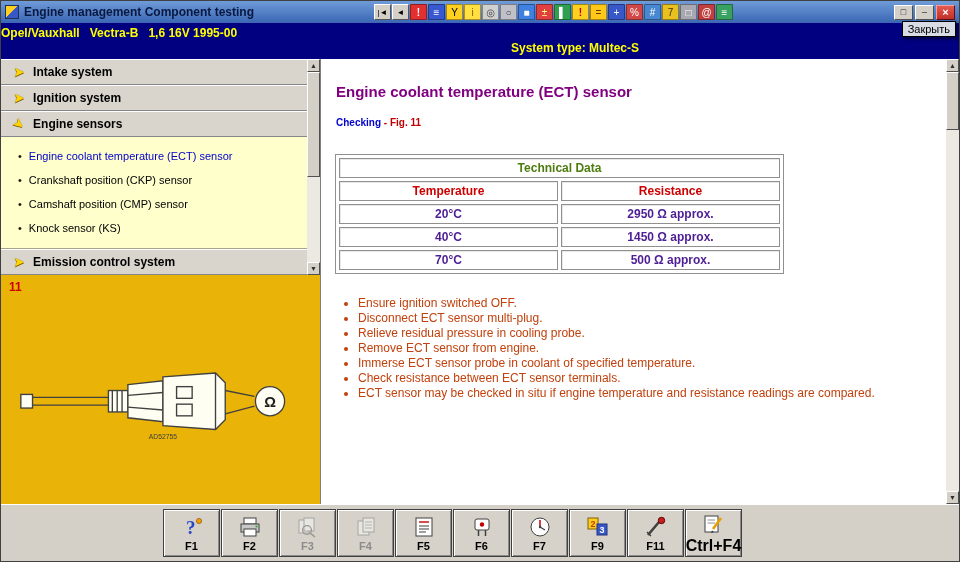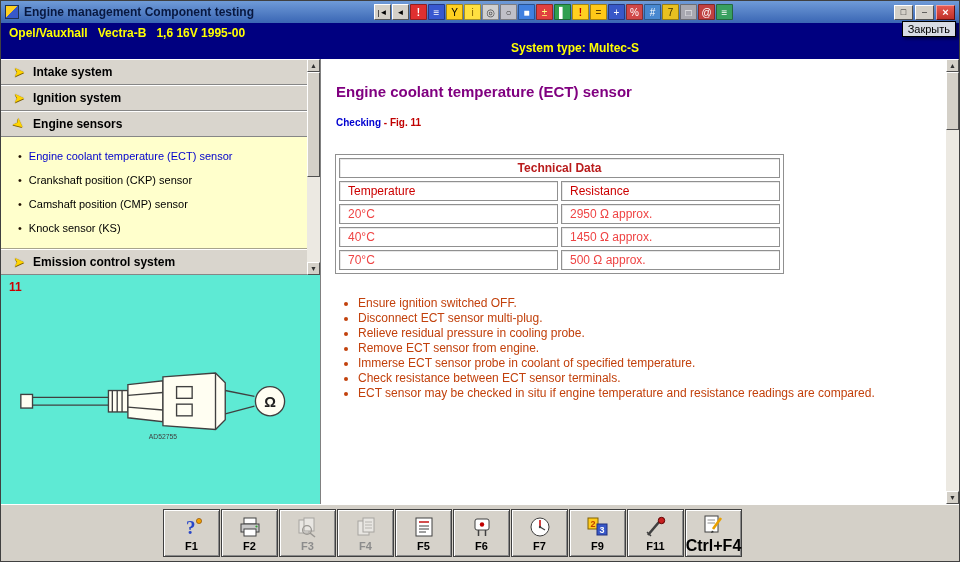--- a/index.html
+++ b/index.html
@@ -30,21 +30,21 @@
   .tb-icons .ticon:nth-child(17){background:#e8c020;color:#403000}
   .tb-icons .ticon:nth-child(18){background:#a8a8b0;color:#fff}
   .tb-icons .ticon:nth-child(19){background:#c04040;color:#fff}
   .tb-icons .ticon:nth-child(20){background:#38a060;color:#fff}
   .win-controls{margin-left:auto;display:flex;align-items:center;gap:2px}
   .wbtn{width:19px;height:15px;background:#d4d0c8;border:1px solid;border-color:#fff #505050 #505050 #fff;font-size:9px;line-height:13px;text-align:center;color:#202020}
   .wbtn.close{background:linear-gradient(#e65a50,#c03028);color:#fff;font-weight:bold;font-size:11px;border-color:#f0a0a0 #601010 #601010 #f0a0a0}
   .tooltip{position:absolute;top:20px;right:3px;z-index:50;background:#d8dce4;border:1px solid #000;box-shadow:2px 2px 3px rgba(0,0,0,.45);font-size:11px;padding:1px 5px;color:#000}
 
   
-  .vheader{height:36px;background:#000080;color:#ffff00;font-size:12px;font-weight:bold;position:relative;padding:2px 8px}
+  .vheader{height:36px;background:#000080;color:#ffff00;font-size:12px;font-weight:bold;position:relative;padding:2px 0}
   .vheader .line{white-space:pre;line-height:16px}
   .system-type{position:absolute;left:510px;top:18px;white-space:pre}
 
   
   .main{position:absolute;top:58px;left:0;right:0;bottom:57px;display:flex}
 
   
   .sidebar{width:320px;position:relative;border-right:1px solid #808080;background:#d4d0c8}
   .tree{position:absolute;top:0;left:0;right:13px;height:216px;overflow:hidden}
   .tree-section{height:26px;display:flex;align-items:center;gap:9px;padding-left:13px;background:#d9d5cd;border-top:1px solid #fff;border-bottom:1px solid #868686;font-size:12px;font-weight:bold;color:#000;cursor:default}
@@ -56,36 +56,36 @@
   .tree-item.selected{color:#0000cc}
   
   .sb{position:absolute;width:13px;background:#ece9e2;display:flex;flex-direction:column}
   .sb.tree-sb{top:0;right:0;height:216px}
   .sb-btn{height:13px;flex:0 0 auto;background:#d4d0c8;border:1px solid;border-color:#fff #505050 #505050 #fff;font-size:7px;line-height:11px;text-align:center;color:#303030}
   .sb-track{flex:1;position:relative}
   .sb-thumb{position:absolute;left:0;right:0;background:#d4d0c8;border:1px solid;border-color:#fff #505050 #505050 #fff}
   .tree-sb .sb-thumb{top:0;height:105px}
 
   
-  .figure{position:absolute;top:216px;left:0;right:0;bottom:0;background:#5eead4;overflow:hidden}
+  .figure{position:absolute;top:216px;left:0;right:0;bottom:0;background:#eab308;overflow:hidden}
   .fig-number{color:#cc0000;font-size:12px;font-weight:bold;padding:5px 0 0 8px}
   .fig-svg{display:block;margin:42px auto 0 auto}
 
   
   .content{flex:1;background:#ffffff;position:relative;overflow:hidden;border-left:1px solid #fff}
   .content-inner{position:absolute;top:0;left:0;right:13px;bottom:0;overflow:hidden}
   .page-title{margin:24px 0 0 14px;font-size:15px;font-weight:bold;color:#800080}
   .checking-row{margin:17px 0 0 14px;font-size:10px;font-weight:bold}
   .checking-label{color:#0000d0}
   .checking-fig{color:#c00000}
   table.tech{border-collapse:separate;border-spacing:3px;margin:26px 0 0 13px;width:449px;border:1px solid #909090;background:#fff}
   table.tech td,table.tech th{border:1px solid #909090;box-shadow:inset 1px 1px 0 #e8e8e8;font-size:12px;padding:2px 8px;height:20px;background:#fff}
-  th.tech-title{color:#b91c1c;font-weight:bold;}
-  th.tech-col{color:#cc0000;font-weight:normal;text-align:left;width:50%}
-  td.tech-val{text-align:left;color:#ef4444;font-weight:normal}
+  th.tech-title{color:#4d7c0f;font-weight:bold;}
+  th.tech-col{color:#cc0000;font-weight:bold;text-align:center;width:50%}
+  td.tech-val{text-align:center;color:#4c1d95;font-weight:bold}
   ul.steps{margin:22px 0 0 22px;padding-left:14px;font-size:12px;color:#c2410c}
   ul.steps li{margin-bottom:1px;line-height:14px}
   
   .sb.content-sb{top:0;right:0;bottom:0}
   .content-sb .sb-thumb{top:0;height:58px}
 
   
   .bottombar{position:absolute;left:0;right:0;bottom:0;height:57px;background:#d4d0c8;border-top:1px solid #fff;display:flex;align-items:center;padding-left:162px}
   .fbtn{width:57px;height:48px;flex:0 0 auto;margin-right:1px;background:#d6d2ca;border:1px solid #404040;box-shadow:inset 1px 1px 0 #ffffff,inset -1px -1px 0 #8a8a8a;display:flex;flex-direction:column;align-items:center;justify-content:center;gap:1px;cursor:default}
   .fbtn .ficon{height:24px;display:flex;align-items:center;justify-content:center}

